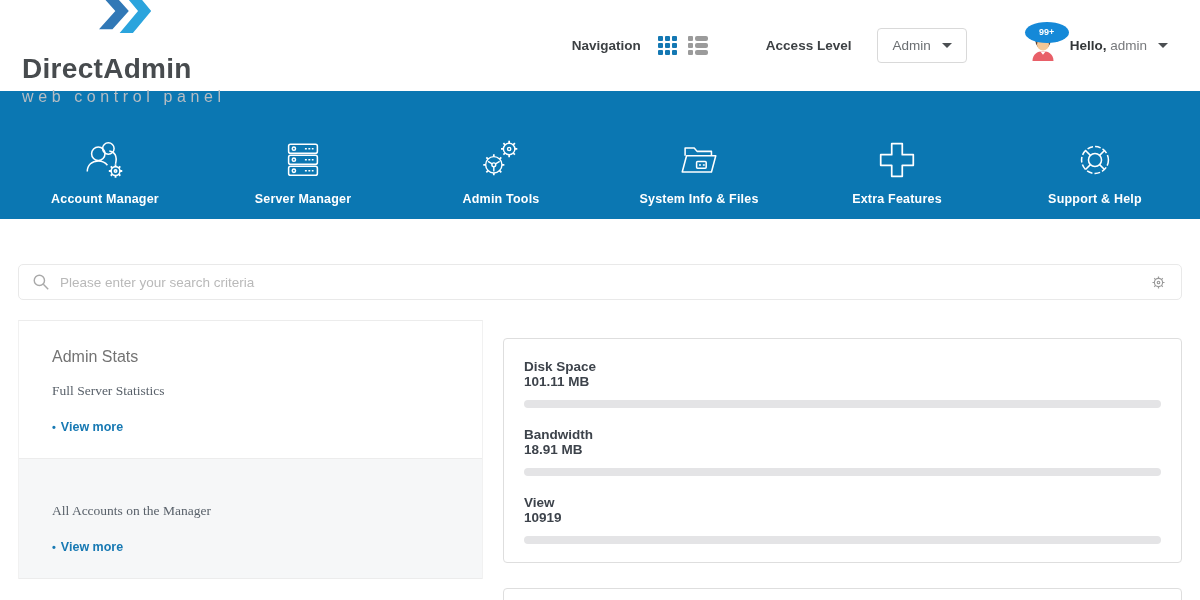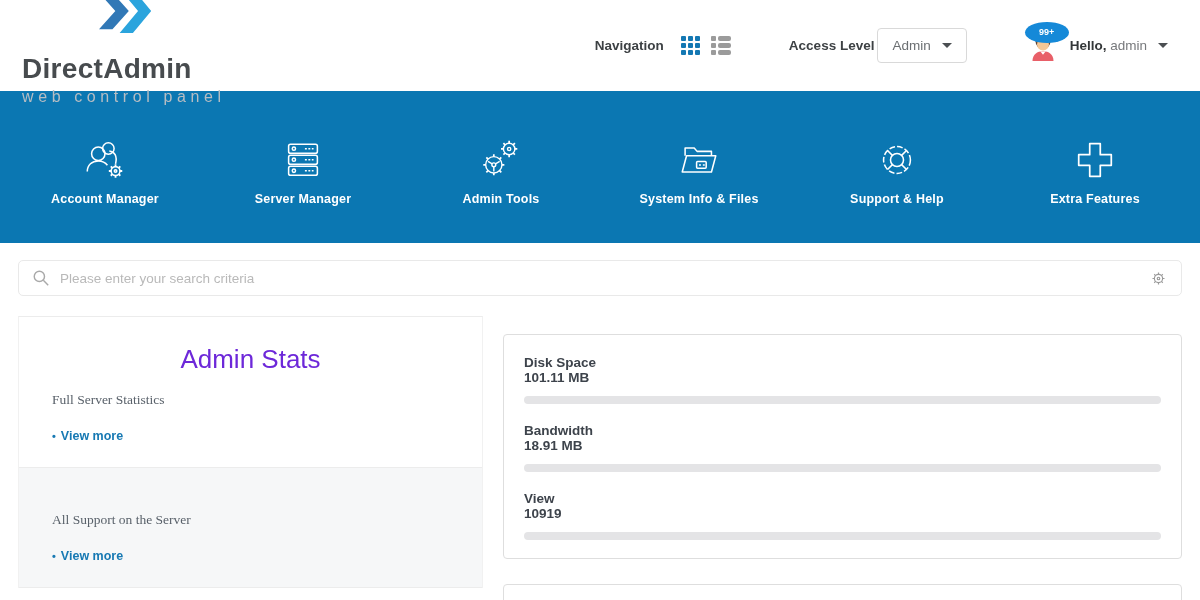--- a/index.html
+++ b/index.html
@@ -13,49 +13,49 @@
   .logo-sub { font-size: 16px; color: #b7bdc3; letter-spacing: 4.6px; margin-top: 3px; }
   .header-right { margin-left: auto; display: flex; align-items: center; margin-right: 32px; }
   .hdr-label { font-size: 13.5px; font-weight: bold; color: #3d4144; }
   .nav-toggle-group { display: flex; align-items: center; gap: 11px; padding-left: 39px; }
   .grid-icon { display: grid; grid-template-columns: repeat(3,5px); grid-template-rows: repeat(3,5px); gap: 2px; cursor: pointer; margin-left: 6px; }
   .grid-icon span { background: #1478b3; border-radius: 1px; }
   .list-icon { display: flex; flex-direction: column; gap: 2px; cursor: pointer; }
   .list-row { display: flex; gap: 2px; }
   .list-row i { display: block; width: 5px; height: 5px; background: #9b9b9b; border-radius: 1px; }
   .list-row b { display: block; width: 13px; height: 5px; background: #9b9b9b; border-radius: 2px; }
-  .access-group { margin-left: 58px; display: flex; align-items: center; gap: 3px; }
+  .access-group { margin-left: 58px; display: flex; align-items: center; gap: 26px; }
   .dropdown { border: 1px solid #d9d9d9; border-radius: 4px; padding: 9px 14px; display: flex; align-items: center; gap: 11px; background: #fff; cursor: pointer; }
   .dropdown .val { font-size: 13.5px; color: #6b6f72; }
   .caret { width: 0; height: 0; border-left: 5px solid transparent; border-right: 5px solid transparent; border-top: 5px solid #4b4f52; }
   .user-group { margin-left: 60px; display: flex; align-items: center; gap: 11px; cursor: pointer; }
   .avatar-wrap { position: relative; width: 32px; height: 32px; }
   .badge { position: absolute; top: -8px; right: -10px; background: #1589d8; color: #fff; font-size: 9px; font-weight: bold; width: 44px; height: 21px; border-radius: 50%; display: flex; align-items: center; justify-content: center; }
   .greet { font-size: 13.5px; color: #77797c; }
   .greet b { color: #343739; }
 
   
-  .bluebar { height: 152px; background: #0b77b2; display: flex; padding: 0 6px; }
+  .bluebar { height: 128px; background: #0b77b2; display: flex; padding: 0 6px; }
   .nav-item { flex: 1; display: flex; flex-direction: column; align-items: center; padding-top: 45px; cursor: pointer; }
   .nav-item .icon { height: 47px; display: flex; align-items: center; justify-content: center; }
   .nav-item .label { margin-top: 9px; font-size: 12.5px; font-weight: bold; color: #fff; letter-spacing: .2px; }
 
   
   .search-section { padding: 17px 18px 0; }
-  .search-bar { height: 36px; border: 1px solid #e9e9e9; border-radius: 5px; display: flex; align-items: center; padding: 4px 13px; background: #fff; }
+  .search-bar { height: 36px; border: 1px solid #e9e9e9; border-radius: 5px; display: flex; align-items: center; padding: 4px 13px; background: #fff; margin-top: 28px; }
   .search-bar input { flex: 1; border: none; outline: none; font-size: 13.5px; color: #555; margin-left: 10px; font-family: "Liberation Sans", sans-serif; background: transparent; }
   .search-bar input::placeholder { color: #b9b9b9; }
   .gear-btn { display: flex; align-items: center; cursor: pointer; }
 
   
   .main { display: flex; align-items: flex-start; padding: 0 18px; margin-top: 20px; }
   .left-col { width: 465px; border-top: 1px solid #ececec; border-left: 1px solid #f1f1f1; border-right: 1px solid #f1f1f1; }
   .widget { padding: 27px 33px 24px; border-bottom: 1px solid #ececec; cursor: pointer; }
   .widget.alt { background: #f6f7f8; }
-  .widget h2 { font-size: 26px; font-weight: 400; color: #6d28d9; text-align: center; }
+  .widget h2 { font-size: 16px; font-weight: 400; color: #737373; }
   .widget .sub { margin-top: 17px; font-size: 13.5px; color: #59616a; font-family: Liberation Serif, serif; }
   .widget .more { margin-top: 21px; font-size: 12.5px; font-weight: bold; color: #1779b3; }
   .widget .more .bullet { margin-right: 5px; font-size: 11px; }
 
   .right-col { flex: 1; margin-left: 20px; padding-top: 18px; }
   .panel { border: 1px solid #dedede; border-radius: 4px; background: #fff; padding: 9px 20px 10px; }
   .panel + .panel { margin-top: 25px; }
   .stat-row { padding: 11px 0 8px; }
   .stat-top { display: flex; justify-content: space-between; align-items: baseline; flex-direction: column; }
   .stat-label, .stat-value { font-size: 13.5px; font-weight: bold; color: #3d434b; }
@@ -193,36 +193,36 @@
         <path d="M6.5 36.5l4.5-17h30.5l-4.5 17z"></path>
         <rect x="21.5" y="25.5" width="10" height="7" rx="1"></rect>
         <path d="M24 29.2h2M28 29.2h2" stroke-width="1.4"></path>
       </svg>
     </span>
     <span class="label">System Info &amp; Files</span>
   </div>
 
   <div class="nav-item">
     <span class="icon">
+      <svg width="46" height="46" viewBox="0 0 48 48" fill="none" stroke="#fff" stroke-width="1.8" stroke-linejoin="round">
+        <path d="M18.5 7h11v11.5H41v11H29.5V41h-11V29.5H7v-11h11.5z"></path>
+      </svg>
+    </span>
+    <span class="label">Extra Features</span>
+  </div>
+
+  <div class="nav-item">
+    <span class="icon">
       <svg width="46" height="46" viewBox="0 0 48 48" fill="none" stroke="#fff" stroke-width="1.6">
         <circle cx="24" cy="24" r="14" stroke-dasharray="6 2.2"></circle>
         <circle cx="24" cy="24" r="6.8"></circle>
         <path d="M28.8 19.2l5.1-5.1M28.8 28.8l5.1 5.1M19.2 28.8l-5.1 5.1M19.2 19.2l-5.1-5.1"></path>
       </svg>
     </span>
     <span class="label">Support &amp; Help</span>
-  </div>
-
-  <div class="nav-item">
-    <span class="icon">
-      <svg width="46" height="46" viewBox="0 0 48 48" fill="none" stroke="#fff" stroke-width="1.8" stroke-linejoin="round">
-        <path d="M18.5 7h11v11.5H41v11H29.5V41h-11V29.5H7v-11h11.5z"></path>
-      </svg>
-    </span>
-    <span class="label">Extra Features</span>
   </div>
 </div>
 
 <div class="search-section">
   <div class="search-bar">
     <span style="display:flex;align-items:center;">
       <svg width="18" height="18" viewBox="0 0 20 20" fill="none" stroke="#a9a9a9" stroke-width="1.6">
         <circle cx="8.2" cy="8.2" r="5.7"></circle>
           <path d="M12.6 12.6L18 18"></path>
       </svg>
@@ -240,21 +240,21 @@
 
 <div class="main">
 
   <div class="left-col">
     <div class="widget">
       <h2>Admin Stats</h2>
       <div class="sub">Full Server Statistics</div>
       <div class="more"><span class="bullet">•</span><span>View more</span></div>
     </div>
     <div class="widget alt">
-      <div class="sub">All Support on the Server</div>
+      <div class="sub">All Accounts on the Manager</div>
       <div class="more"><span class="bullet">•</span><span>View more</span></div>
     </div>
 
   </div>
 
   <div class="right-col">
 
     <div class="panel">
       <div class="stat-row">
         <div class="stat-top">

